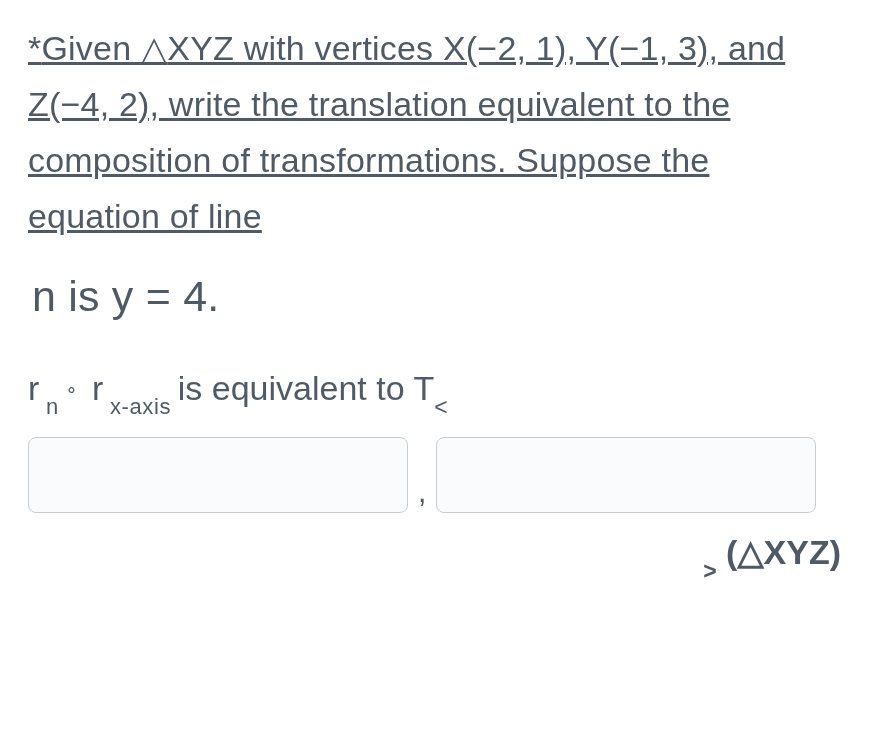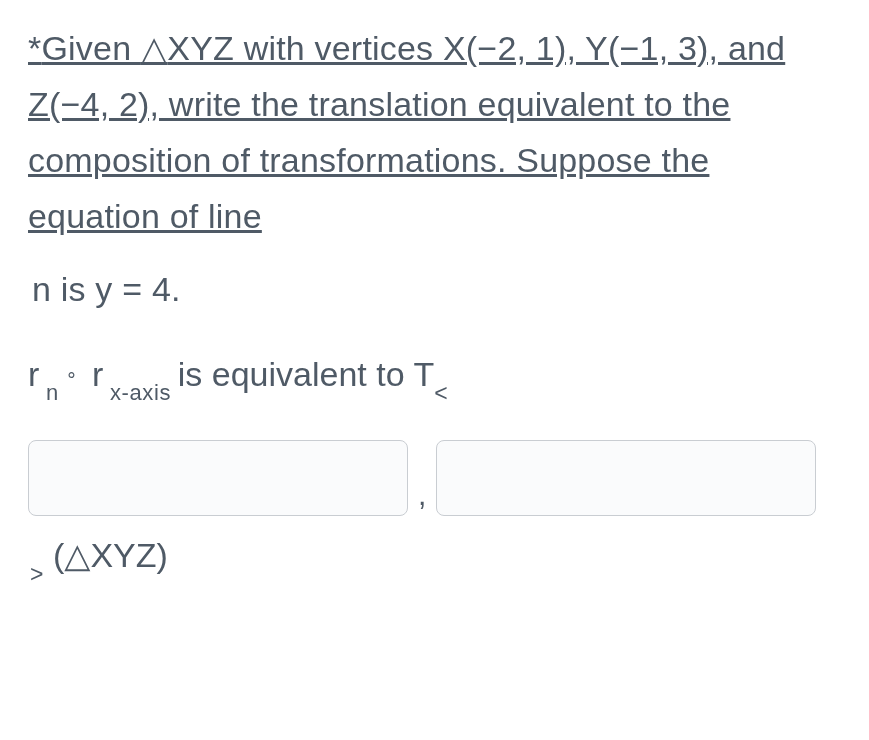--- a/index.html
+++ b/index.html
@@ -14,32 +14,32 @@
   }
   .question-text {
     font-size: 34px;
     line-height: 1.65;
     font-weight: 400;
     letter-spacing: 0.2px;
     margin-bottom: 18px;
     text-decoration: underline;
   }
   .line-n {
-    font-size: 34px;
+    font-size: 43px;
     line-height: 1.6;
     font-weight: 400;
     letter-spacing: 0.2px;
     margin-bottom: 34px;
     padding-left: 4px;
   }
   .composition-line {
     font-size: 34px;
     line-height: 1.4;
     font-weight: 400;
-    margin-bottom: 38px;
+    margin-bottom: 20px;
   }
   .sub {
     font-size: 22px;
     vertical-align: sub;
     position: relative;
     top: 6px;
     letter-spacing: 0.6px;
   }
   .compose-dot {
     font-size: 19px;
@@ -69,22 +69,23 @@
   .comma {
     font-size: 30px;
     padding: 0 10px;
     position: relative;
     align-self: flex-end;
     margin-bottom: 4px;
   }
   .closing-line {
     font-size: 34px;
     line-height: 1.4;
-    font-weight: 400;
+    font-weight: 700;
     padding-left: 2px;
+    text-align: right;
   }
   .lt-sub {
     font-size: 23px;
     vertical-align: sub;
     position: relative;
     top: 7px;
   }
   .gt-sub {
     font-size: 23px;
     vertical-align: sub;

